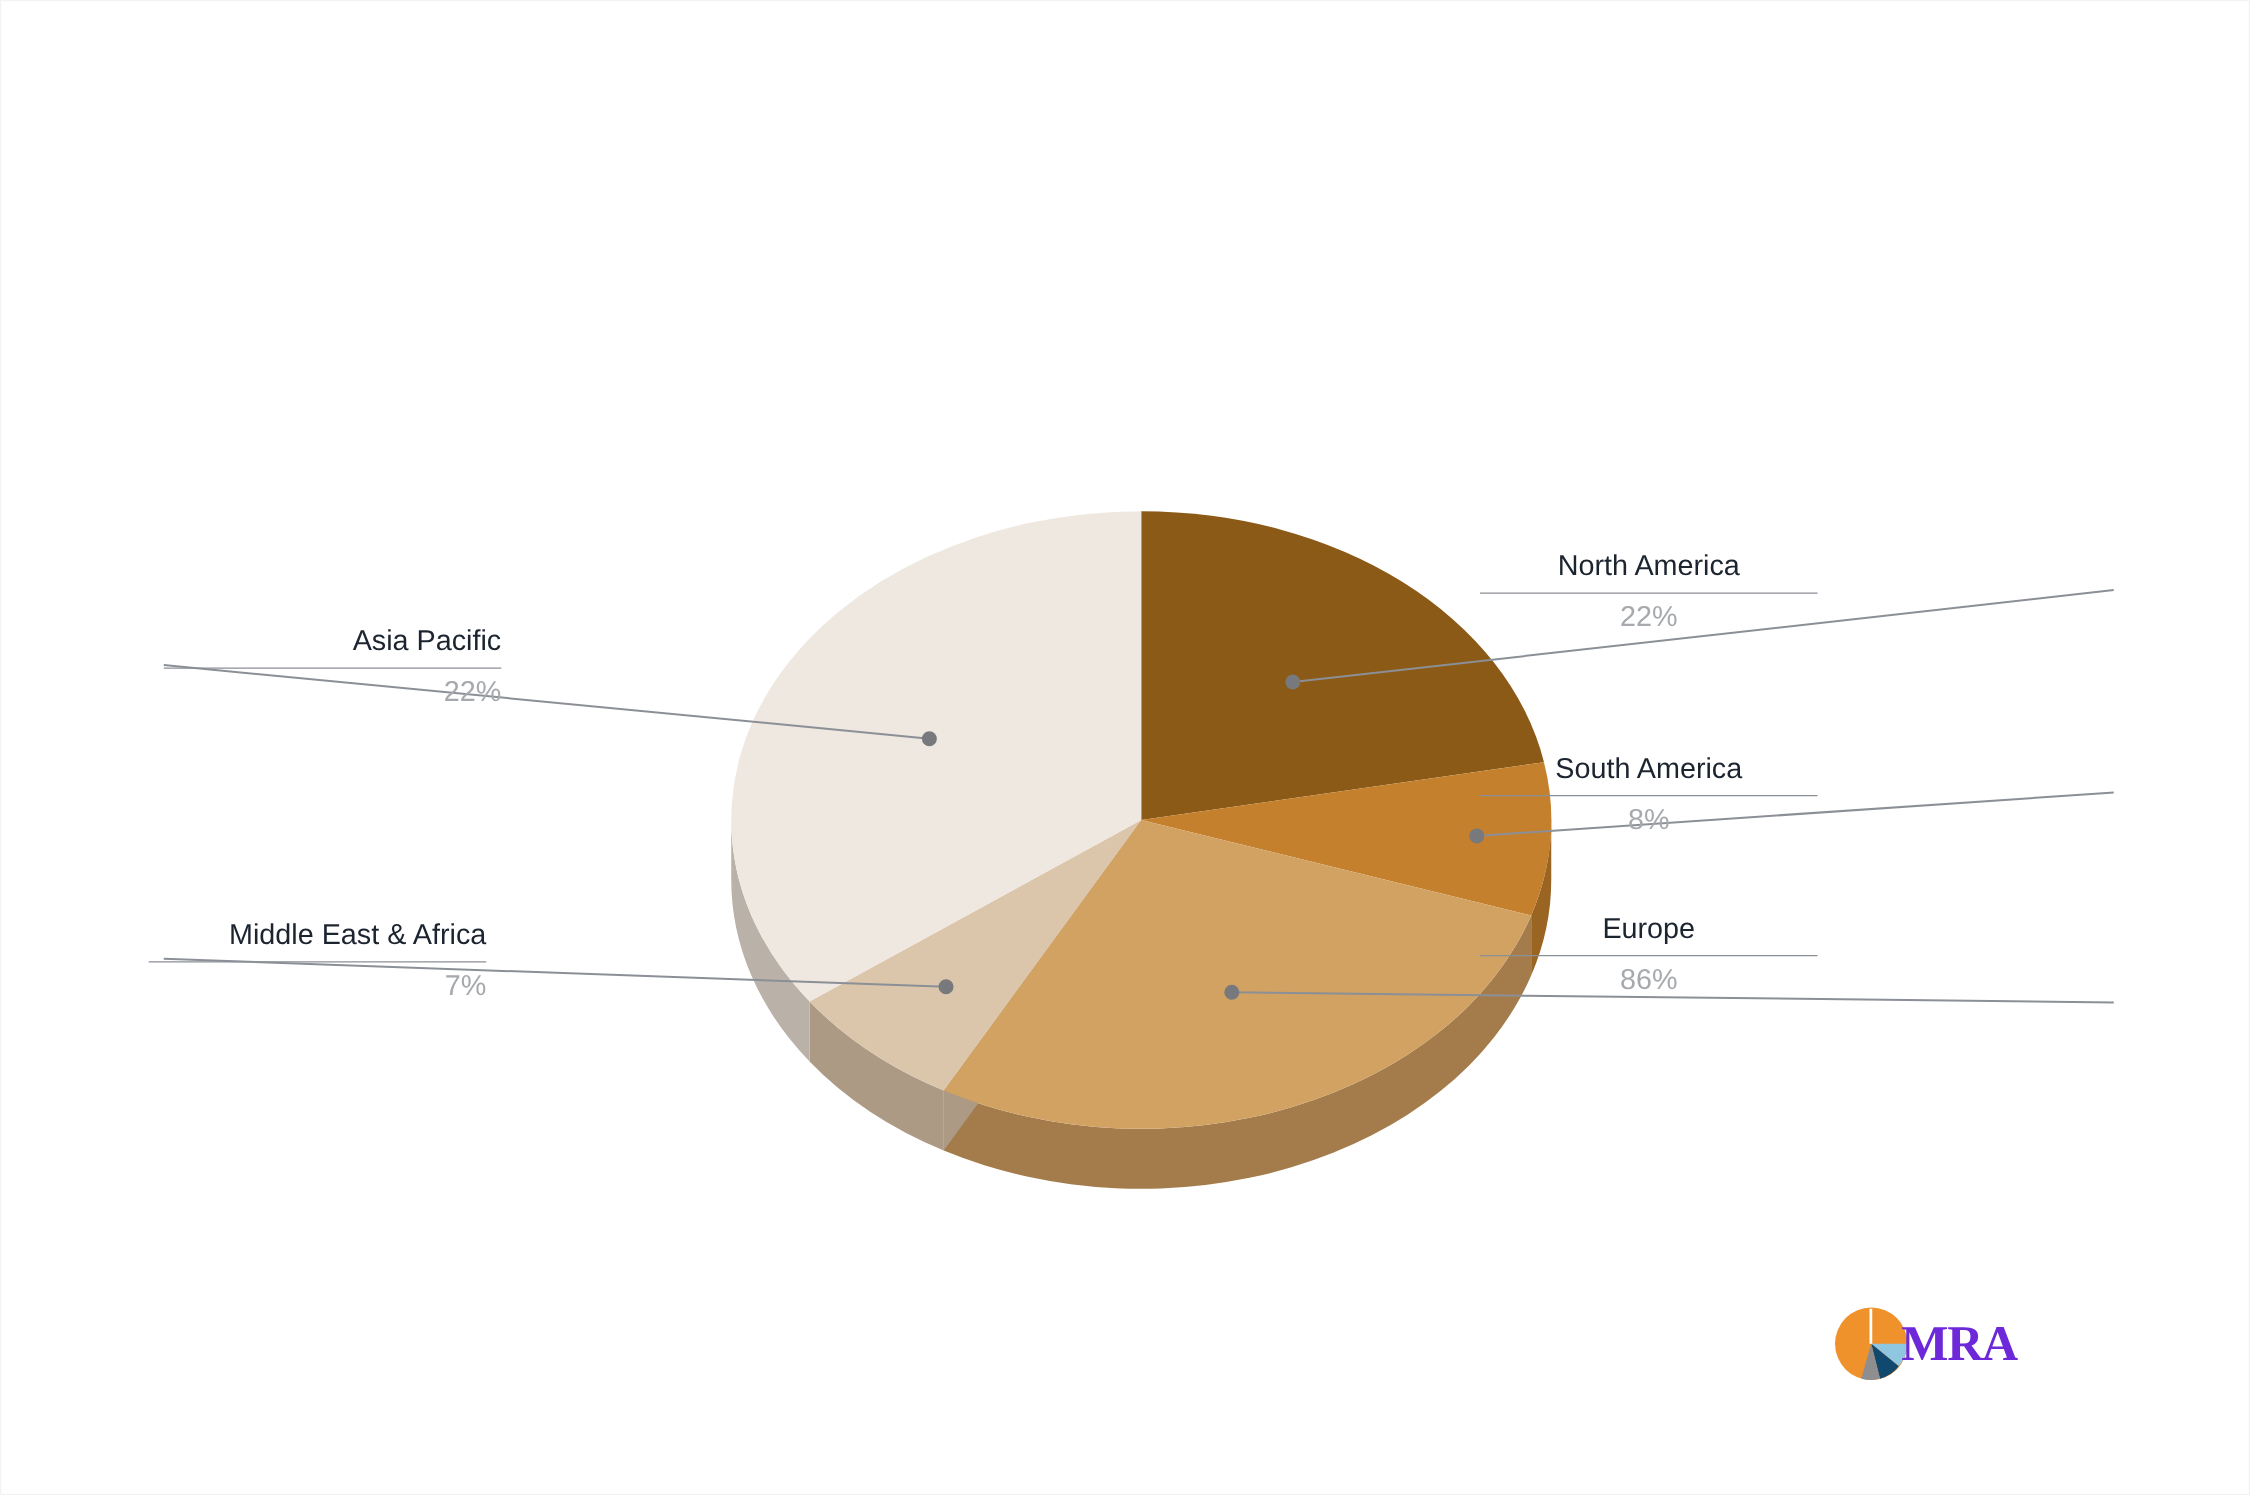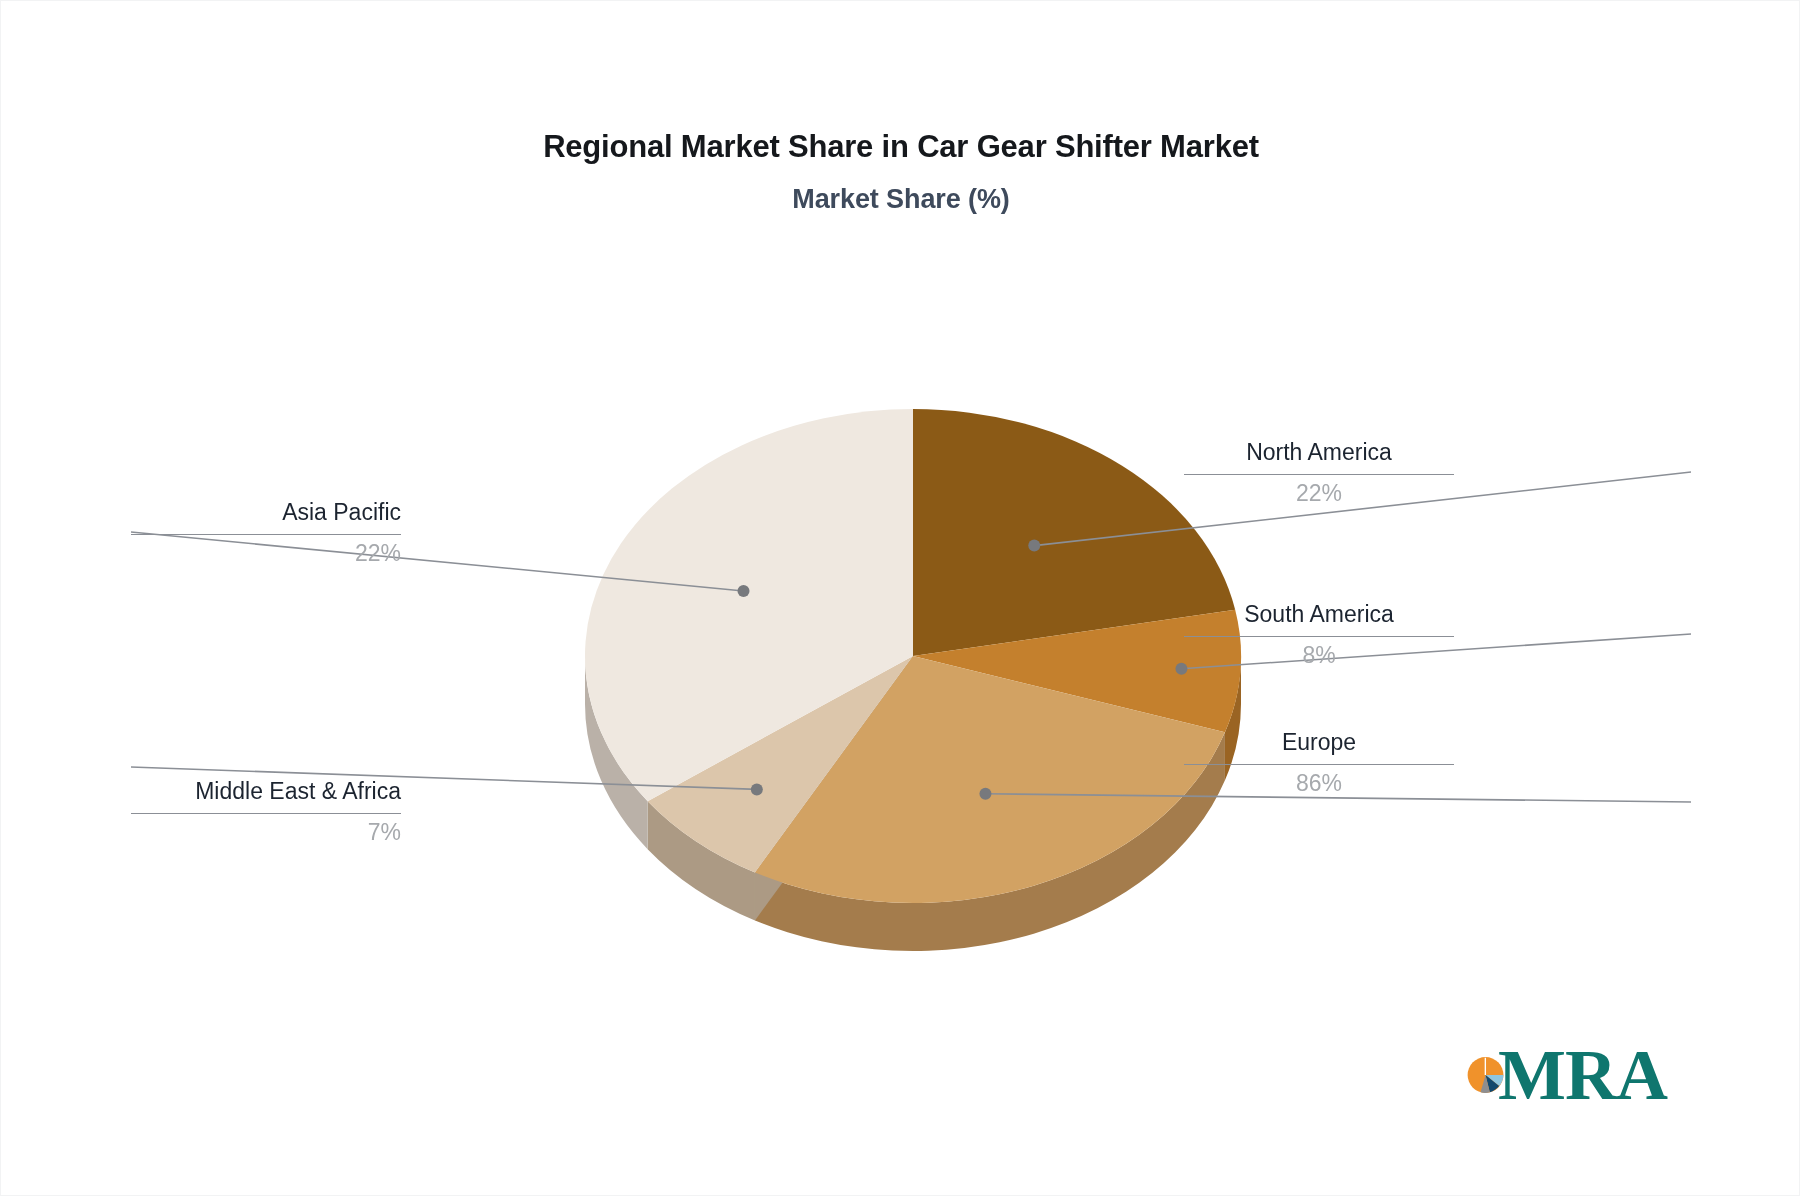--- a/index.html
+++ b/index.html
@@ -78,37 +78,33 @@
   #logo {
     position:absolute;
     left:1466px; top:1038px;
     width:200px; height:72px;
     display:flex;
     align-items:center;
   }
   #logo-mark { display:block; }
   #logo-text {
     font-family:"Liberation Serif", serif;
-    font-size:72px;
+    font-size:40px;
     font-weight:bold;
-    color:#0f766e;
+    color:#6d28d9;
     letter-spacing:-1px;
     line-height:1;
     margin-left:-6px;
   }
 </style>
 </head>
 <body>
 
 <div id="page">
 
-  <div id="title-block">
-    <div id="chart-title">Regional Market Share in Car Gear Shifter Market</div>
-    <div id="chart-subtitle">Market Share (%)</div>
-  </div>
 
   <div id="pie-area">
     <svg id="pie-svg" width="1800" height="1196" viewBox="0 0 1800 1196">
       <g id="pie-sides">
           <path d="M 1240 655 A 328 247 0 0 1 1223.9465373448104 731.327197610612 L 1223.9465373448104 779.327197610612 A 328 247 0 0 0 1240 703 Z" fill="#9A6423"></path>
           <path d="M 1223.9465373448104 731.327197610612 A 328 247 0 0 1 753.9847948946375 871.4477499708344 L 753.9847948946375 919.4477499708344 A 328 247 0 0 0 1223.9465373448104 779.327197610612 Z" fill="#A47C4C"></path>
           <path d="M 753.9847948946375 871.4477499708344 A 328 247 0 0 1 646.6424258450172 800.1829573162408 L 646.6424258450172 848.1829573162408 A 328 247 0 0 0 753.9847948946375 919.4477499708344 Z" fill="#AC9A84"></path>
           <path d="M 646.6424258450172 800.1829573162408 A 328 247 0 0 1 584 655 L 584 703 A 328 247 0 0 0 646.6424258450172 848.1829573162408 Z" fill="#BAB1A8"></path>
           <path d="M 912 655 L 753.9847948946375 871.4477499708344 L 753.9847948946375 919.4477499708344 L 912 703 Z" fill="#AC9A84"></path>
         </g>
@@ -148,21 +144,21 @@
       <div class="callout right" style="top: 728px; right: 345px;">
         <div class="cl-name">Europe</div>
         <div class="cl-rule"></div>
         <div class="cl-value">86%</div>
       </div>
       <div class="callout left" style="top: 498px; left: 130px;">
         <div class="cl-name">Asia Pacific</div>
         <div class="cl-rule"></div>
         <div class="cl-value">22%</div>
       </div>
-      <div class="callout left" style="top: 733px; left: 130px; margin-top: 44px;">
+      <div class="callout left" style="top: 733px; left: 118px;">
         <div class="cl-name">Middle East &amp; Africa</div>
         <div class="cl-rule"></div>
         <div class="cl-value">7%</div>
       </div>
     </div>
 
   <div id="logo">
     <svg id="logo-mark" width="60" height="60" viewBox="0 0 60 60">
       <circle cx="30" cy="30" r="29" fill="#F0922B"></circle>
       <path d="M30 30 L59 30 A29 29 0 0 1 52 48 Z" fill="#8FC6E0"></path>

